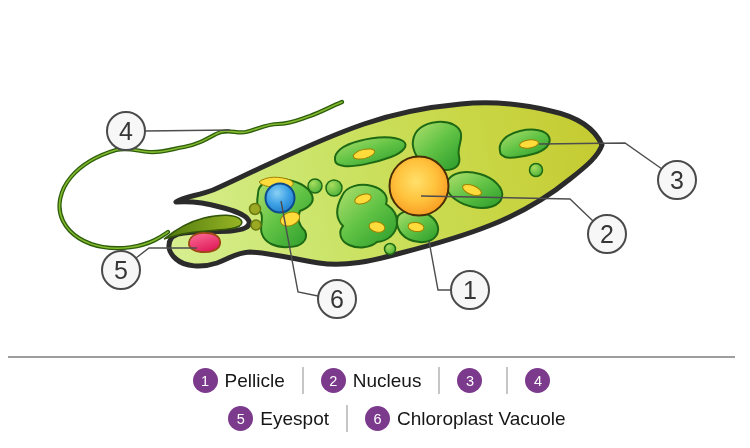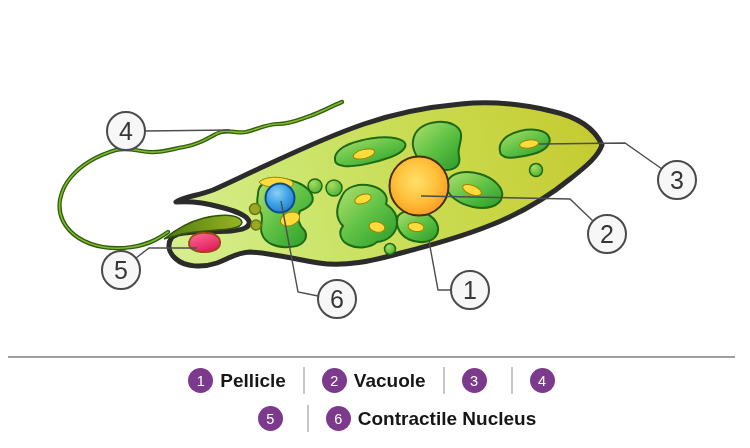--- a/index.html
+++ b/index.html
@@ -17,21 +17,21 @@
     align-items:center;column-gap:17px;
   }
   .legend-row.row1{top:367px;}
   .legend-row.row2{top:405px;transform:translateX(22px);}
   .legend-item{display:flex;align-items:center;}
   .badge{
     width:25px;height:25px;border-radius:50%;background:#7c3a8d;color:#fff;
     display:flex;align-items:center;justify-content:center;
     font-size:14.5px;margin-right:7px;flex:0 0 auto;
   }
-  .legend-label{font-size:19px;color:#161616;white-space:nowrap;font-weight:bold;}
+  .legend-label{font-size:19px;color:#161616;white-space:nowrap;}
   .vsep{width:2px;height:27px;background:#c6c6c6;flex:0 0 auto;}
 </style>
 </head>
 <body>
 
 <div id="stage">
 
   <svg id="diagram-svg" width="750" height="448" viewBox="0 0 750 448">
     <defs>
       <linearGradient id="bodyGrad" gradientUnits="userSpaceOnUse" x1="175" y1="235" x2="600" y2="140">
@@ -202,36 +202,37 @@
   <div class="legend-divider"></div>
 
   <div class="legend-row row1">
     <div class="legend-item">
       <span class="badge">1</span>
       <span class="legend-label">Pellicle</span>
     </div>
     <div class="vsep"></div>
     <div class="legend-item">
       <span class="badge">2</span>
-      <span class="legend-label">Vacuole</span>
+      <span class="legend-label">Nucleus</span>
     </div>
     <div class="vsep"></div>
     <div class="legend-item">
       <span class="badge">3</span>
     </div>
     <div class="vsep"></div>
     <div class="legend-item">
       <span class="badge">4</span>
     </div>
   </div>
 
   <div class="legend-row row2">
     <div class="legend-item">
       <span class="badge">5</span>
+      <span class="legend-label">Eyespot</span>
     </div>
     <div class="vsep"></div>
     <div class="legend-item">
       <span class="badge">6</span>
-      <span class="legend-label">Contractile Nucleus</span>
+      <span class="legend-label">Chloroplast Vacuole</span>
     </div>
   </div>
 
 </div>
 
 </body></html>

